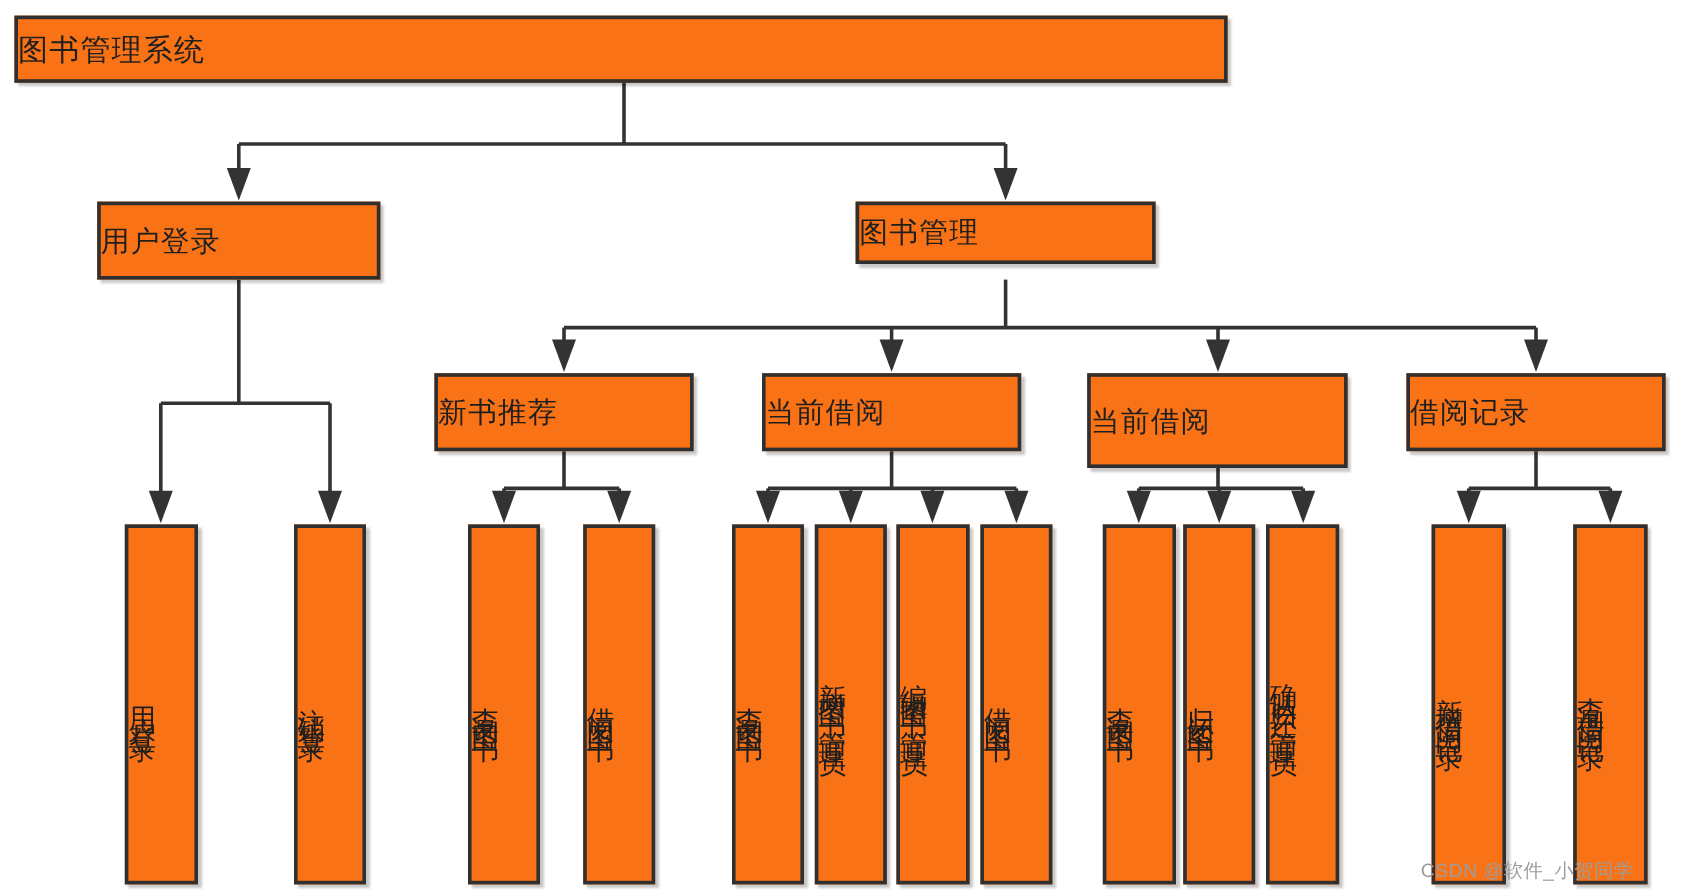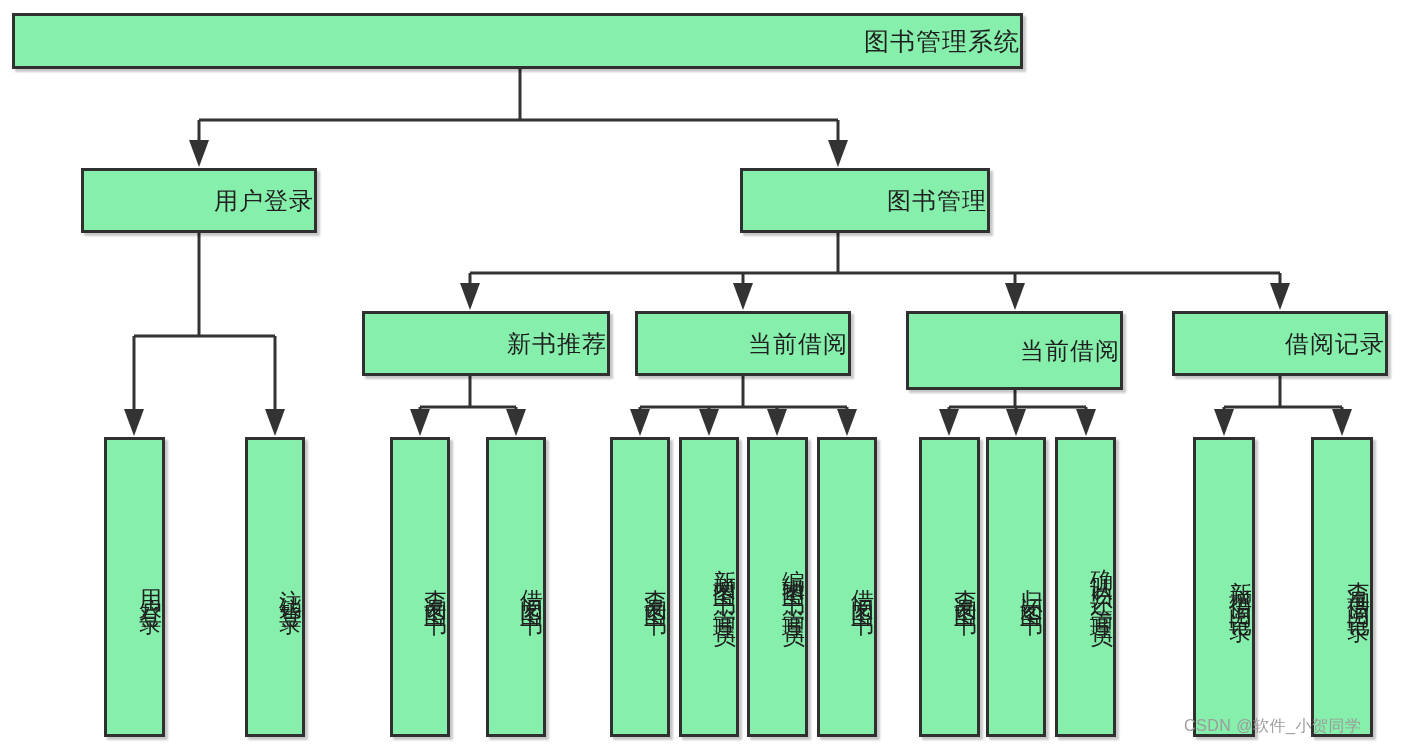--- a/index.html
+++ b/index.html
@@ -17,24 +17,24 @@
     font-family:"Liberation Sans","DejaVu Sans",sans-serif;
     color:var(--text);
     overflow:hidden;
   }
   .wires{position:absolute;left:0;top:0;width:1405px;height:747px;}
   .wires path{stroke:var(--line);stroke-width:3;fill:none;}
   .wires polygon{fill:var(--line);stroke:none;}
   .hbox,.vbox{
     position:absolute;
     box-sizing:border-box;
-    background:#86efac;
+    background:#f97316;
     border:3px solid var(--box_border);
     box-shadow:3px 3px 2px rgba(0,0,0,0.22);
-    display:flex;align-items:center;justify-content:flex-end;
+    display:flex;align-items:center;justify-content:flex-start;
   }
   .hbox{font-size:24px;letter-spacing:1px;}
   .hbox.root{font-size:25px;}
   .vbox span{
     writing-mode:vertical-rl;
     text-orientation:mixed;
     font-size:23px;
     letter-spacing:8px;
     line-height:1;
     white-space:nowrap;
@@ -130,25 +130,25 @@
     </g>
   </svg>
 
   <div class="hbox root" style="left:12px;top:13px;width:1011px;height:56px">
     <span>图书管理系统</span>
   </div>
 
   <div class="hbox" style="left:81px;top:168px;width:236px;height:65px">
     <span>用户登录</span>
   </div>
-  <div class="hbox" style="left:740px;top:168px;width:250px;height:65px">
+  <div class="hbox" style="left:713px;top:168px;width:250px;height:52px">
     <span>图书管理</span>
   </div>
 
-  <div class="hbox" style="left:362px;top:311px;width:248px;height:65px">
+  <div class="hbox" style="left:362px;top:311px;width:216px;height:65px">
     <span>新书推荐</span>
   </div>
   <div class="hbox" style="left:635px;top:311px;width:216px;height:65px">
     <span>当前借阅</span>
   </div>
   <div class="hbox" style="left:906px;top:311px;width:217px;height:79px">
     <span>当前借阅</span>
   </div>
   <div class="hbox" style="left:1172px;top:311px;width:216px;height:65px">
     <span>借阅记录</span>

